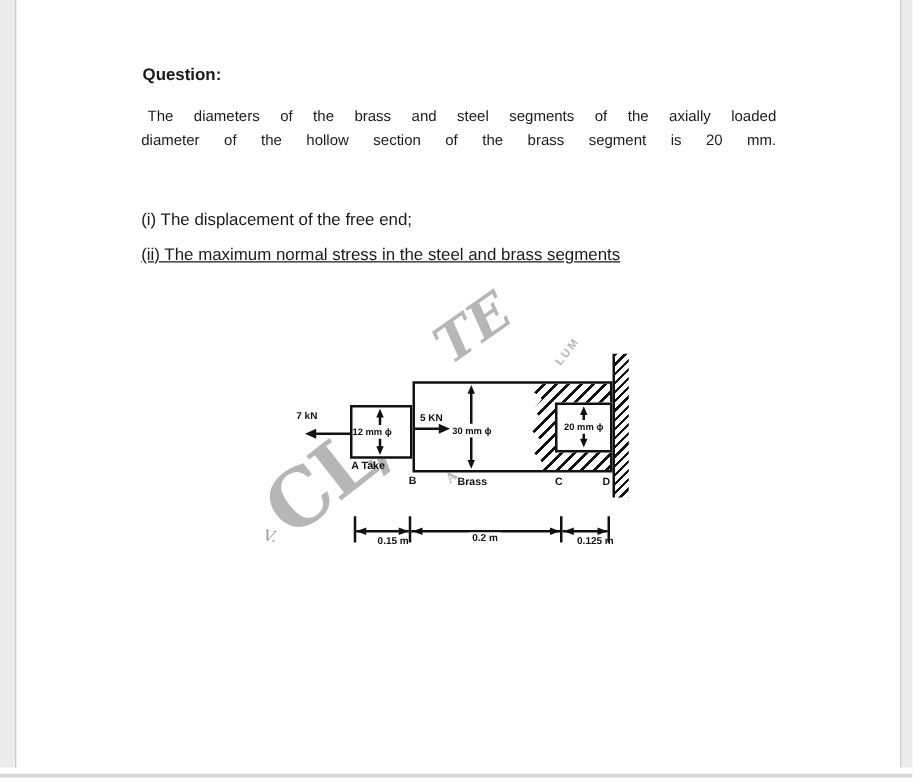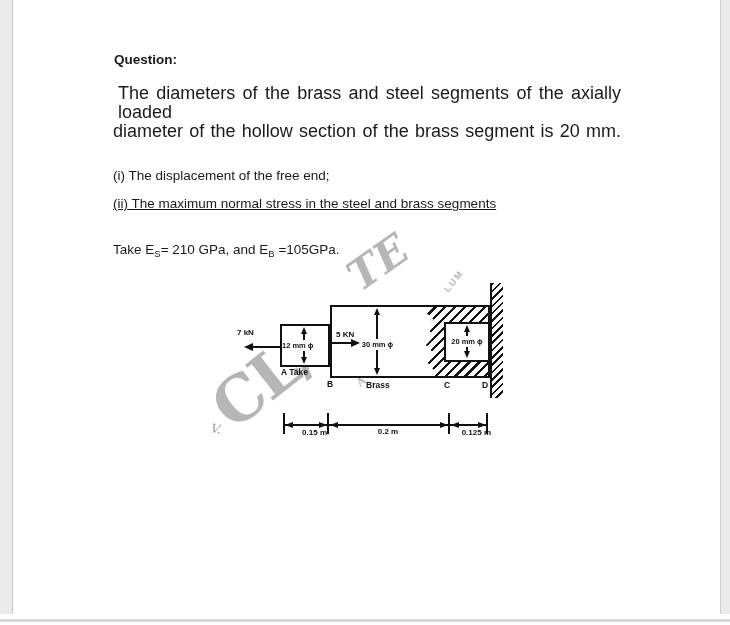--- a/index.html
+++ b/index.html
@@ -14,21 +14,21 @@
 
   .page{position:absolute;left:0;top:0;width:730px;height:625px;background:#fff;}
 
   .margin-strip{position:absolute;top:0;height:614px;background:var(--margin);z-index:9;}
   .margin-strip.left{left:0;width:13px;border-right:1px solid #c9c9c9;}
   .margin-strip.right{right:0;width:10px;border-left:1px solid #cfcfcf;}
   .page-bottom-line{position:absolute;left:0;top:619px;width:730px;height:2.5px;background:#d8d8d8;z-index:9;}
 
   
   .heading{position:absolute;left:114px;top:52px;font-size:13.5px;font-weight:700;}
-  .para{position:absolute;left:113px;top:84px;width:508px;font-size:18px;line-height:18.8px;}
+  .para{position:absolute;left:113px;top:84px;width:508px;font-size:12px;line-height:18.8px;}
   .para .pline{text-align:justify;}
   .para .pline.jl{text-align-last:justify;}
   .para .pline.indent{padding-left:5px;}
   .qitem{position:absolute;left:113px;font-size:13.5px;}
   .qitem.i1{top:168px;}
   .qitem.i2{top:196px;text-decoration:underline;}
   .take{position:absolute;left:113px;top:242px;font-size:13.5px;}
   .take .sub{font-size:9.5px;position:relative;top:3px;}
 
   
@@ -76,21 +76,20 @@
   <div class="heading">Question:</div>
 
   <div class="para">
     <div class="pline jl indent">The diameters of the brass and steel segments of the axially loaded</div>
     <div class="pline jl">diameter of the hollow section of the brass segment is 20 mm.</div>
   </div>
 
   <div class="qitem i1">(i) The displacement of the free end;</div>
   <div class="qitem i2">(ii) The maximum normal stress in the steel and brass segments</div>
 
-  <div class="take"><span>Take E</span><span class="sub">S</span><span>= 210 GPa, and E</span><span class="sub">B</span><span> =105GPa.</span></div>
 
   <div class="wm wm-te">TE</div>
   <div class="wm wm-lum">LUM</div>
   <div class="wm wm-cl">CL/</div>
   <div class="wm wm-a">A</div>
   <div class="wm wm-mark">V.</div>
 
   <div>
 
     <div class="wall"></div>

